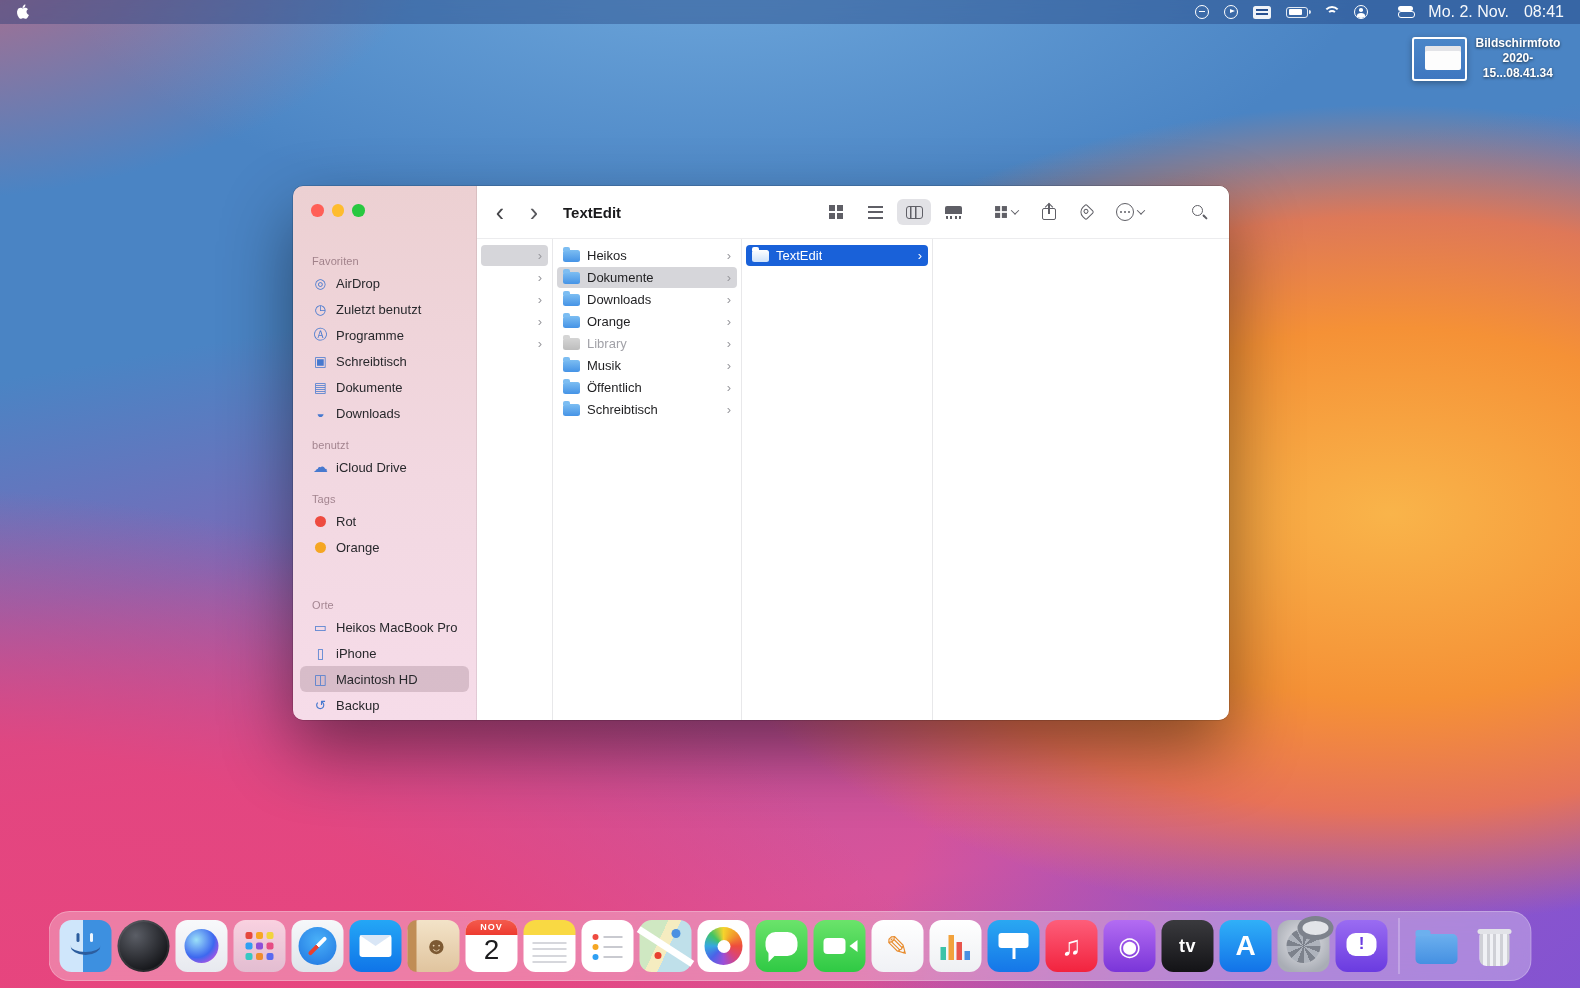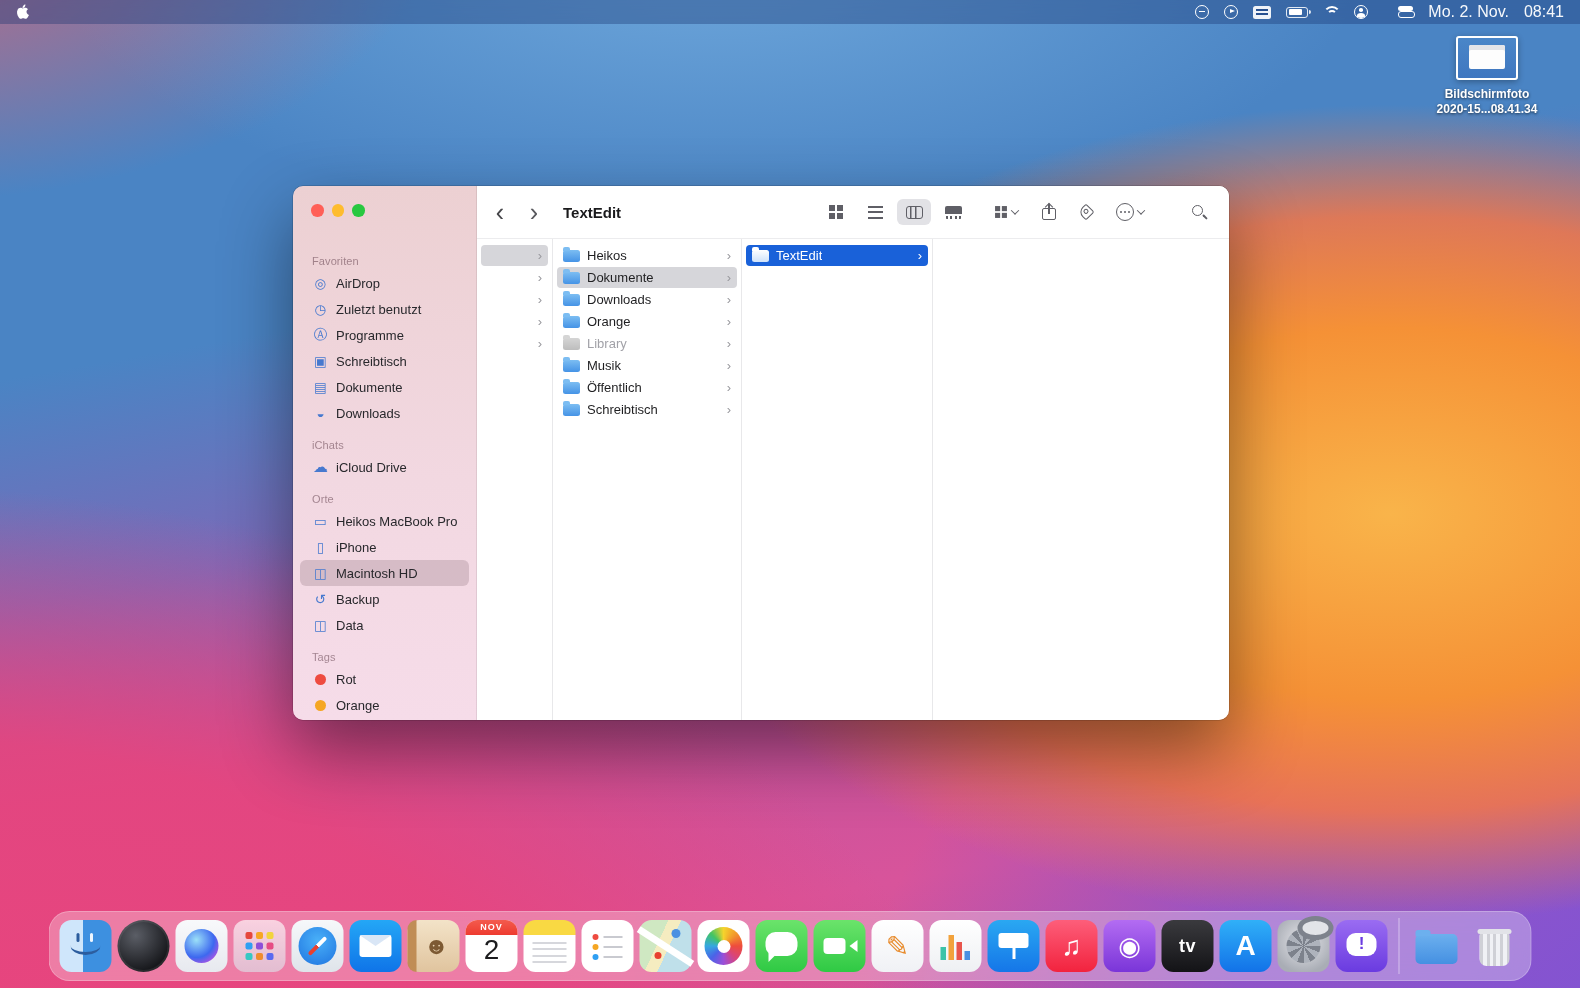--- a/index.html
+++ b/index.html
@@ -47,21 +47,21 @@
   .mb-ic.account::before{content:"";position:absolute;top:2px;left:4px;width:3.5px;height:3.5px;background:#fff;border-radius:50%;}
   .mb-ic.account::after{content:"";position:absolute;top:6.5px;left:1.5px;width:8.5px;height:6px;background:#fff;border-radius:50% 50% 0 0;}
   .glass{ position:relative; width:15px; height:15px; }
   .glass::before{content:"";position:absolute;top:0;left:0;width:9px;height:9px;border:1.7px solid currentColor;border-radius:50%;}
   .glass::after{content:"";position:absolute;width:1.9px;height:6px;background:currentColor;border-radius:1px;transform:rotate(-45deg);right:1.5px;bottom:0;}
   .mb-ic.control-center{ width:15px;height:12px; }
   .mb-ic.control-center::before{content:"";position:absolute;top:0;left:0;width:15px;height:5px;background:#fff;border-radius:3px;}
   .mb-ic.control-center::after{content:"";position:absolute;bottom:0;left:0;width:15px;height:5px;border:1.2px solid #fff;border-radius:3px;}
 
   
-  .desktop-icon{ position:absolute; top:36px; right:18px; width:150px; display:flex; flex-direction:column; align-items:center; gap:7px; z-index:5;}
+  .desktop-icon{ position:absolute; top:36px; right:18px; width:150px; display:flex; align-items:center; gap:7px; z-index:5;}
   .thumb{ width:62px; height:44px; border:2px solid #fff; border-radius:3px; background:linear-gradient(#4a86c8,#3f77c0); position:relative; box-shadow:0 2px 6px rgba(0,0,0,.3); }
   .thumb::before{ content:""; position:absolute; top:7px; left:11px; width:36px; height:24px; background:#fdfdfd; border-radius:2px; box-shadow:inset 0 5px 0 #e3e4e8; }
   .di-label{ color:#fff; font-size:12px; font-weight:700; line-height:1.25; text-align:center; text-shadow:0 1px 3px rgba(0,0,0,.65); }
 
   
   .window{
     position:absolute; left:293px; top:186px; width:936px; height:534px;
     border-radius:10px; overflow:hidden; display:flex; z-index:10;
     box-shadow:0 30px 70px rgba(0,0,0,.45), 0 0 0 .5px rgba(0,0,0,.25);
   }
@@ -318,24 +318,40 @@
           <span class="sb-ico"></span>
           <span class="sb-label">Dokumente</span>
         </div>
         <div class="sb-row downloads ico-download">
           <span class="sb-ico"></span>
           <span class="sb-label">Downloads</span>
         </div>
     </div>
 
     <div class="sb-sec">
-      <div class="sb-h">iChats</div>
+      <div class="sb-h">benutzt</div>
       <div class="sb-row icloud-drive ico-cloud">
           <span class="sb-ico"></span>
           <span class="sb-label">iCloud Drive</span>
+        </div>
+    </div>
+
+    <div class="sb-sec">
+      <div class="sb-h">Tags</div>
+      <div class="sb-row tag-rot ico-tag" style="--c: #ee4b40;">
+          <span class="sb-ico"></span>
+          <span class="sb-label">Rot</span>
+        </div>
+        <div class="sb-row tag-orange ico-tag" style="--c: #f5a623;">
+          <span class="sb-ico"></span>
+          <span class="sb-label">Orange</span>
+        </div>
+        <div class="sb-row tag-gelb ico-tag" style="--c: #f7ce46;">
+          
+          
         </div>
     </div>
 
     <div class="sb-sec">
       <div class="sb-h">Orte</div>
       <div class="sb-row macbook-pro ico-laptop">
           <span class="sb-ico"></span>
           <span class="sb-label">Heikos MacBook Pro</span>
         </div>
         <div class="sb-row iphone ico-phone">
@@ -346,36 +362,20 @@
           <span class="sb-ico"></span>
           <span class="sb-label">Macintosh HD</span>
         </div>
         <div class="sb-row backup ico-backup">
           <span class="sb-ico"></span>
           <span class="sb-label">Backup</span>
         </div>
         <div class="sb-row data ico-disk">
           <span class="sb-ico"></span>
           <span class="sb-label">Data</span>
-        </div>
-    </div>
-
-    <div class="sb-sec">
-      <div class="sb-h">Tags</div>
-      <div class="sb-row tag-rot ico-tag" style="--c: #ee4b40;">
-          <span class="sb-ico"></span>
-          <span class="sb-label">Rot</span>
-        </div>
-        <div class="sb-row tag-orange ico-tag" style="--c: #f5a623;">
-          <span class="sb-ico"></span>
-          <span class="sb-label">Orange</span>
-        </div>
-        <div class="sb-row tag-gelb ico-tag" style="--c: #f7ce46;">
-          
-          
         </div>
     </div>
   </aside>
 
   <div class="main">
     <div class="toolbar">
       <span class="nav-chev">‹</span>
       <span class="nav-chev fwd">›</span>
       <span class="tb-title">TextEdit</span>
       <span class="tb-spacer"></span>

